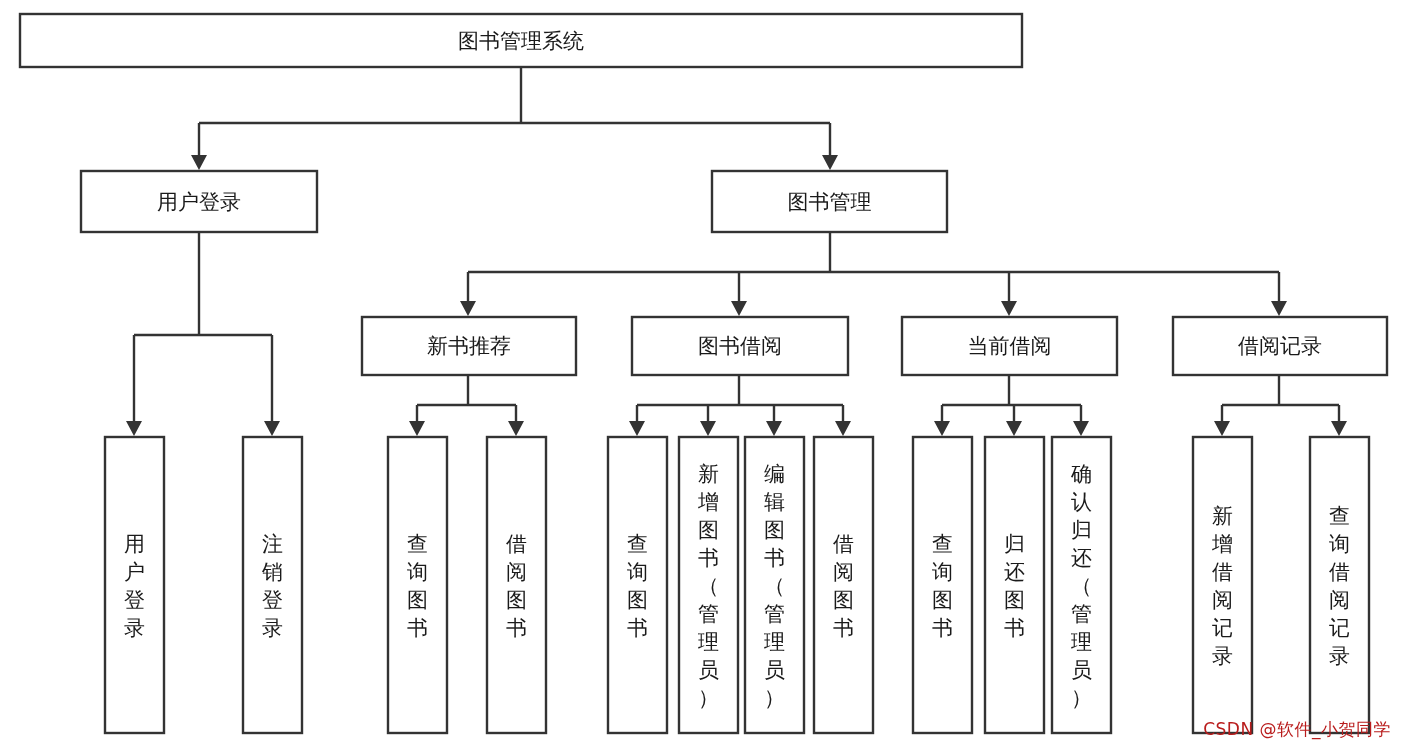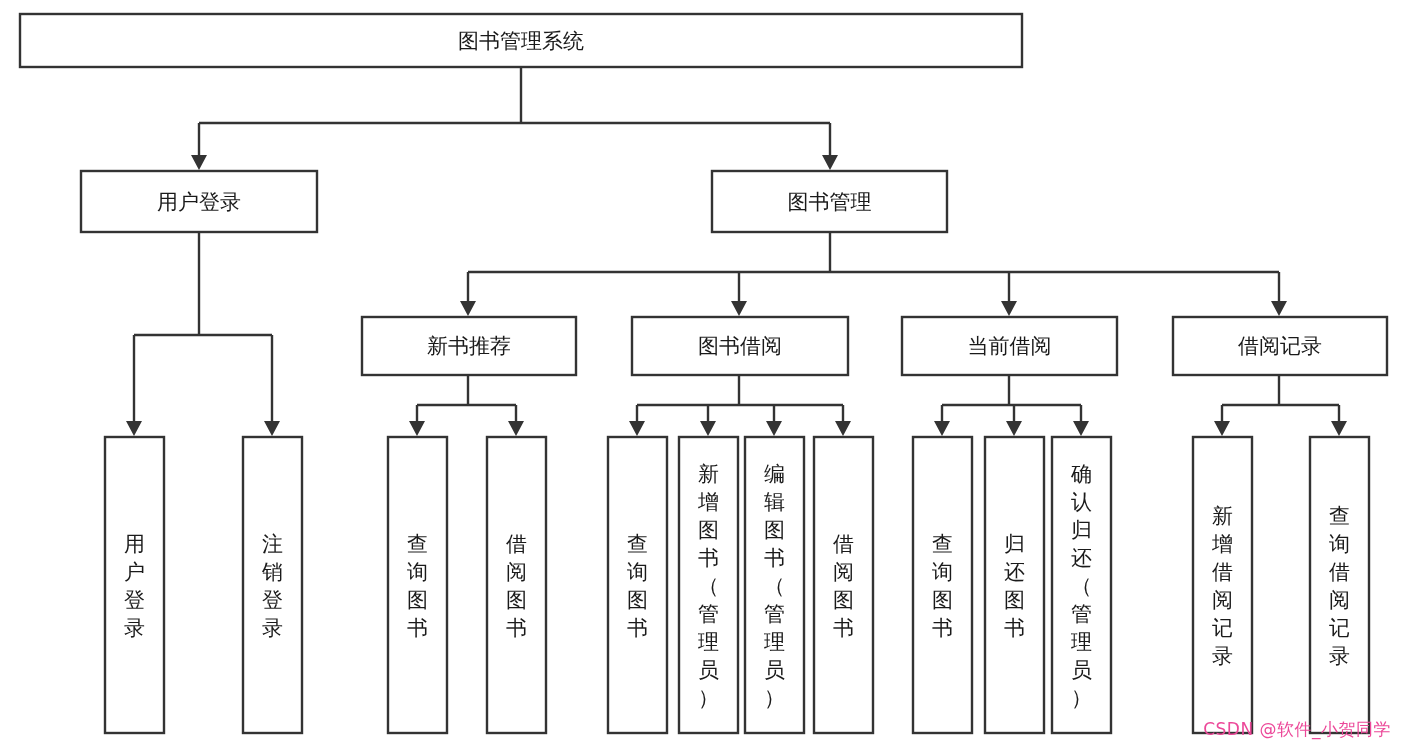--- a/index.html
+++ b/index.html
@@ -56,21 +56,21 @@
   }
   .node-label-v tspan {
     text-anchor: middle;
   }
   .watermark {
     position: absolute;
     right: 14px;
     bottom: 6px;
     font-family: "DejaVu Sans", "Liberation Sans", sans-serif;
     font-size: 17px;
-    color: #ec4899;
+    color: #b91c1c;
     white-space: nowrap;
     letter-spacing: 0.5px;
     pointer-events: none;
   }
 </style>
 </head>
 <body>
 
 <div id="diagram-root">
   <svg class="flow" viewBox="0 0 1405 747" xmlns="http://www.w3.org/2000/svg">

